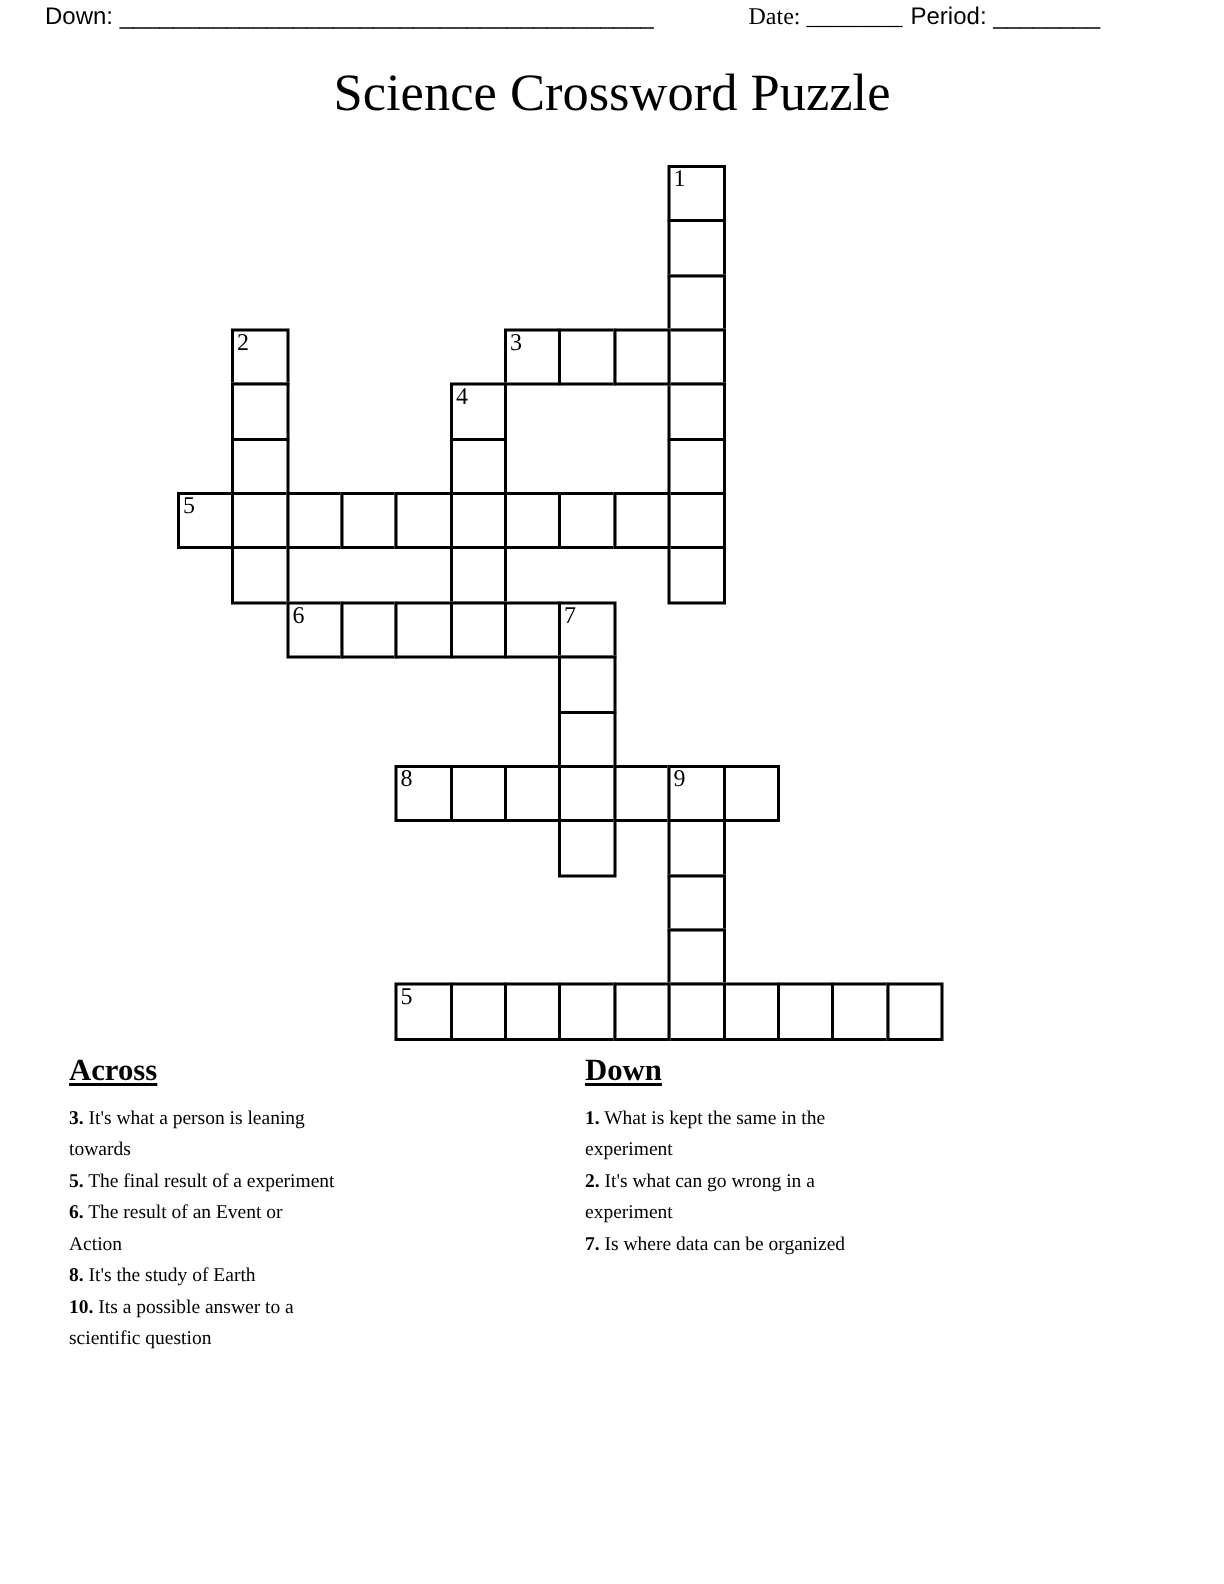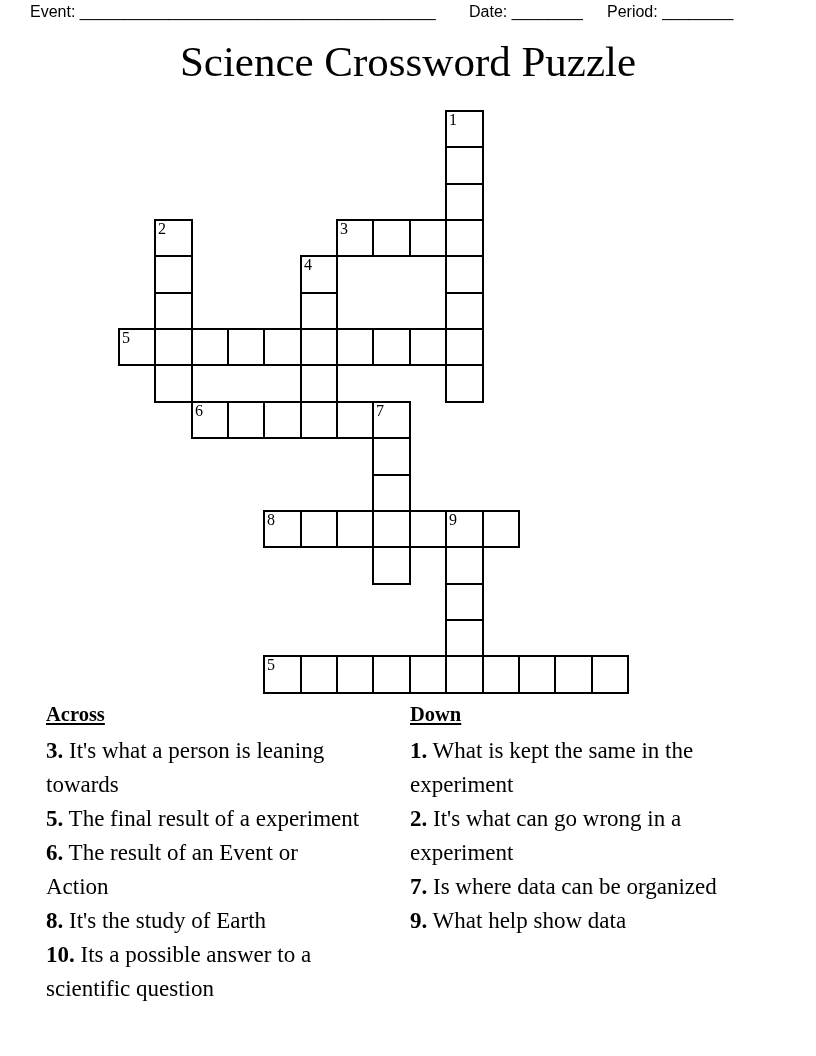--- a/index.html
+++ b/index.html
@@ -9,62 +9,62 @@
     position:relative; overflow:hidden;
     font-family:"Liberation Serif", serif;
   }
   
   .hdr-field {
     position:absolute; top:2px;
     font-family:"Liberation Sans", sans-serif;
     font-size:16px; line-height:19px; white-space:nowrap;
   }
   #name-field   { left:30px; }
-  #date-field   { left:469px; }
+  #date-field   { left:499px;font-family:Liberation Serif, serif; }
   #period-field { left:607px;text-align:right; }
   .blank-line { letter-spacing:0; }
 
   
   #page-title {
     position:absolute; top:36px; left:0; width:816px;
     margin:0; text-align:center;
     font-family:"Liberation Serif", serif;
-    font-size:43px; font-weight:normal; line-height:52px;
+    font-size:35px; font-weight:normal; line-height:52px;
   }
 
   
   #crossword-grid { position:absolute; left:0; top:0; width:816px; height:1056px; }
   .cell {
     position:absolute; box-sizing:border-box;
     border:2px solid #000000; background:#ffffff;
   }
   .cell-num {
     position:absolute; left:2px; top:-1px;
     font-family:"Liberation Serif", serif;
     font-size:16px; line-height:18px;
   }
 
   
   .clue-col { position:absolute; top:701px; }
   #across-col { left:46px;  width:360px; }
-  #down-col   { left:410px; width:350px; }
+  #down-col   { left:390px; width:350px; }
   .clue-head {
     margin:0 0 7px 0;
     font-size:20.5px; font-weight:bold; line-height:26px;
     text-decoration:underline;
   }
-  .clue { font-size:23px; line-height:34px; }
+  .clue { font-size:13px; line-height:21px; }
   .clue b { font-weight:bold; }
 </style>
 </head>
 <body>
 
 <div>
 
-  <div class="hdr-field" id="name-field"><span>Event:</span>
+  <div class="hdr-field" id="name-field"><span>Down:</span>
     <span class="blank-line">________________________________________</span></div>
 
   <div class="hdr-field" id="date-field"><span>Date:</span>
     <span class="blank-line">________</span></div>
 
   <div class="hdr-field" id="period-field"><span>Period:</span>
     <span class="blank-line">________</span></div>
 
   <h1 id="page-title">Science Crossword Puzzle</h1>
 
@@ -157,18 +157,17 @@
           <div class="clue"><b>8.</b> It's the study of Earth</div>
           <div class="clue"><b>10.</b> Its a possible answer to a<br>scientific question</div>
         </div>
     </div>
     <div class="clue-col" id="down-col">
       <h2 class="clue-head">Down</h2>
       <div id="down-list">
           <div class="clue"><b>1.</b> What is kept the same in the<br>experiment</div>
           <div class="clue"><b>2.</b> It's what can go wrong in a<br>experiment</div>
           <div class="clue"><b>7.</b> Is where data can be organized</div>
-          <div class="clue"><b>9.</b> What help show data</div>
         </div>
     </div>
   </div>
 
 </div>
 
 </body></html>

